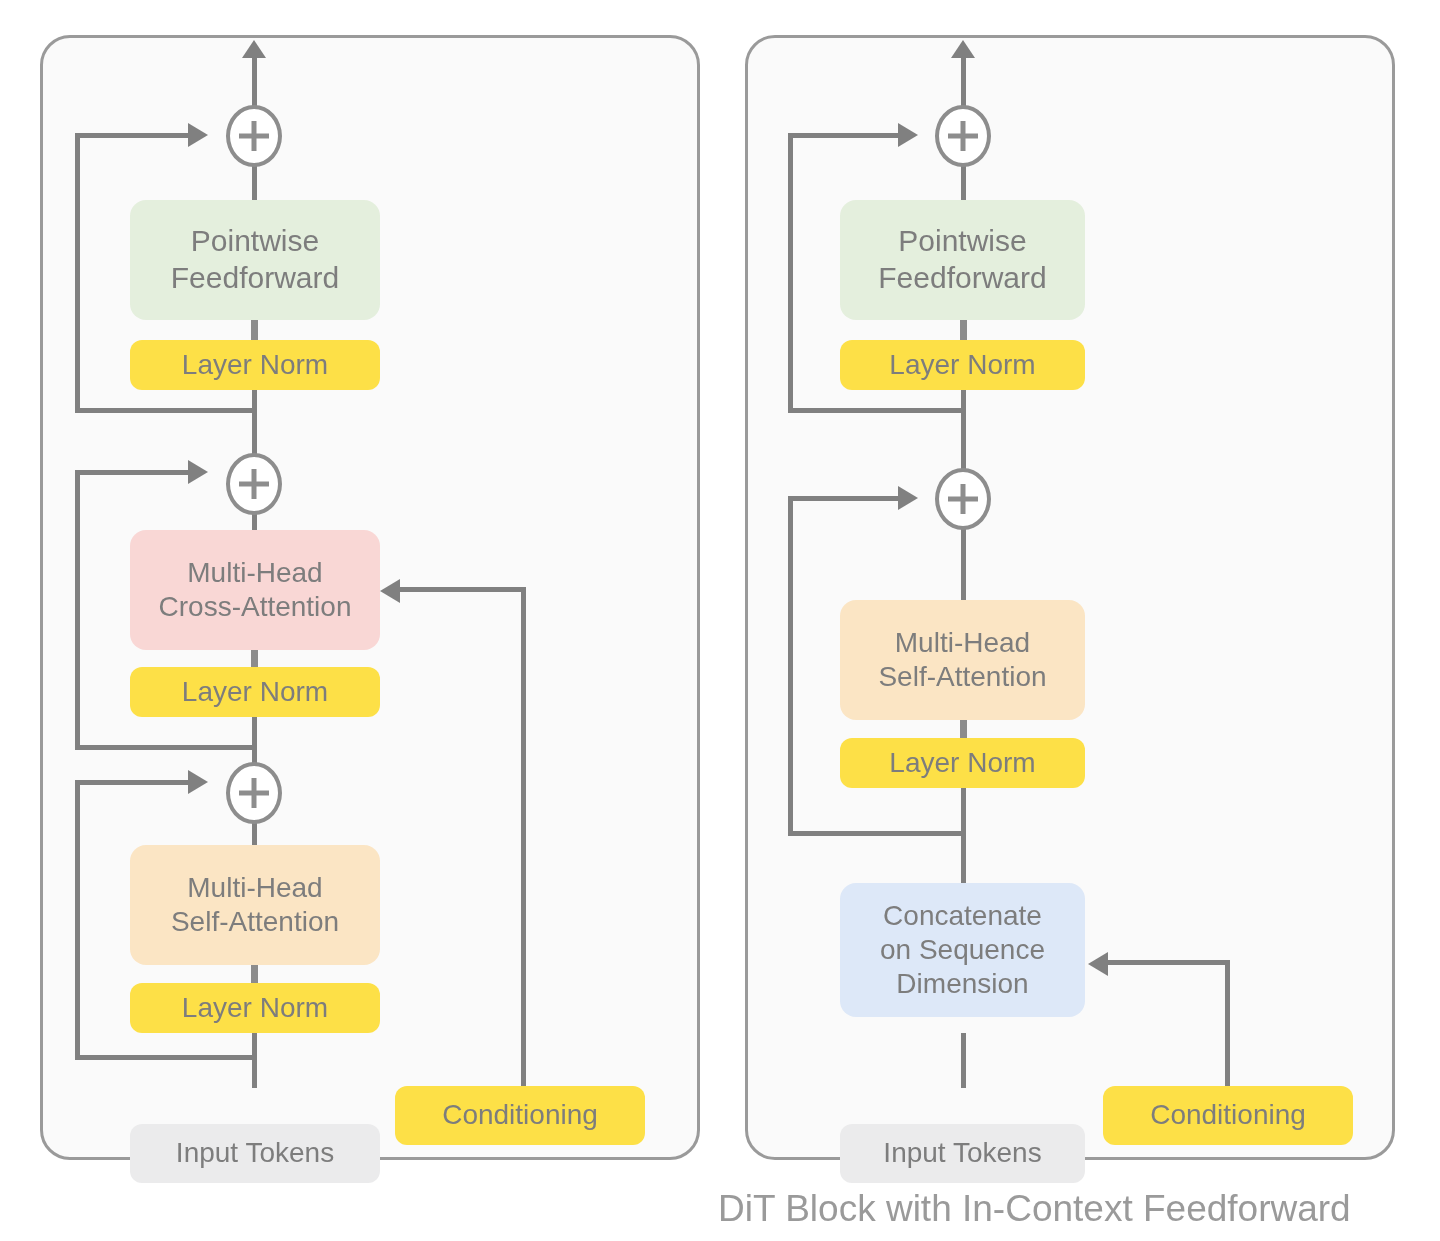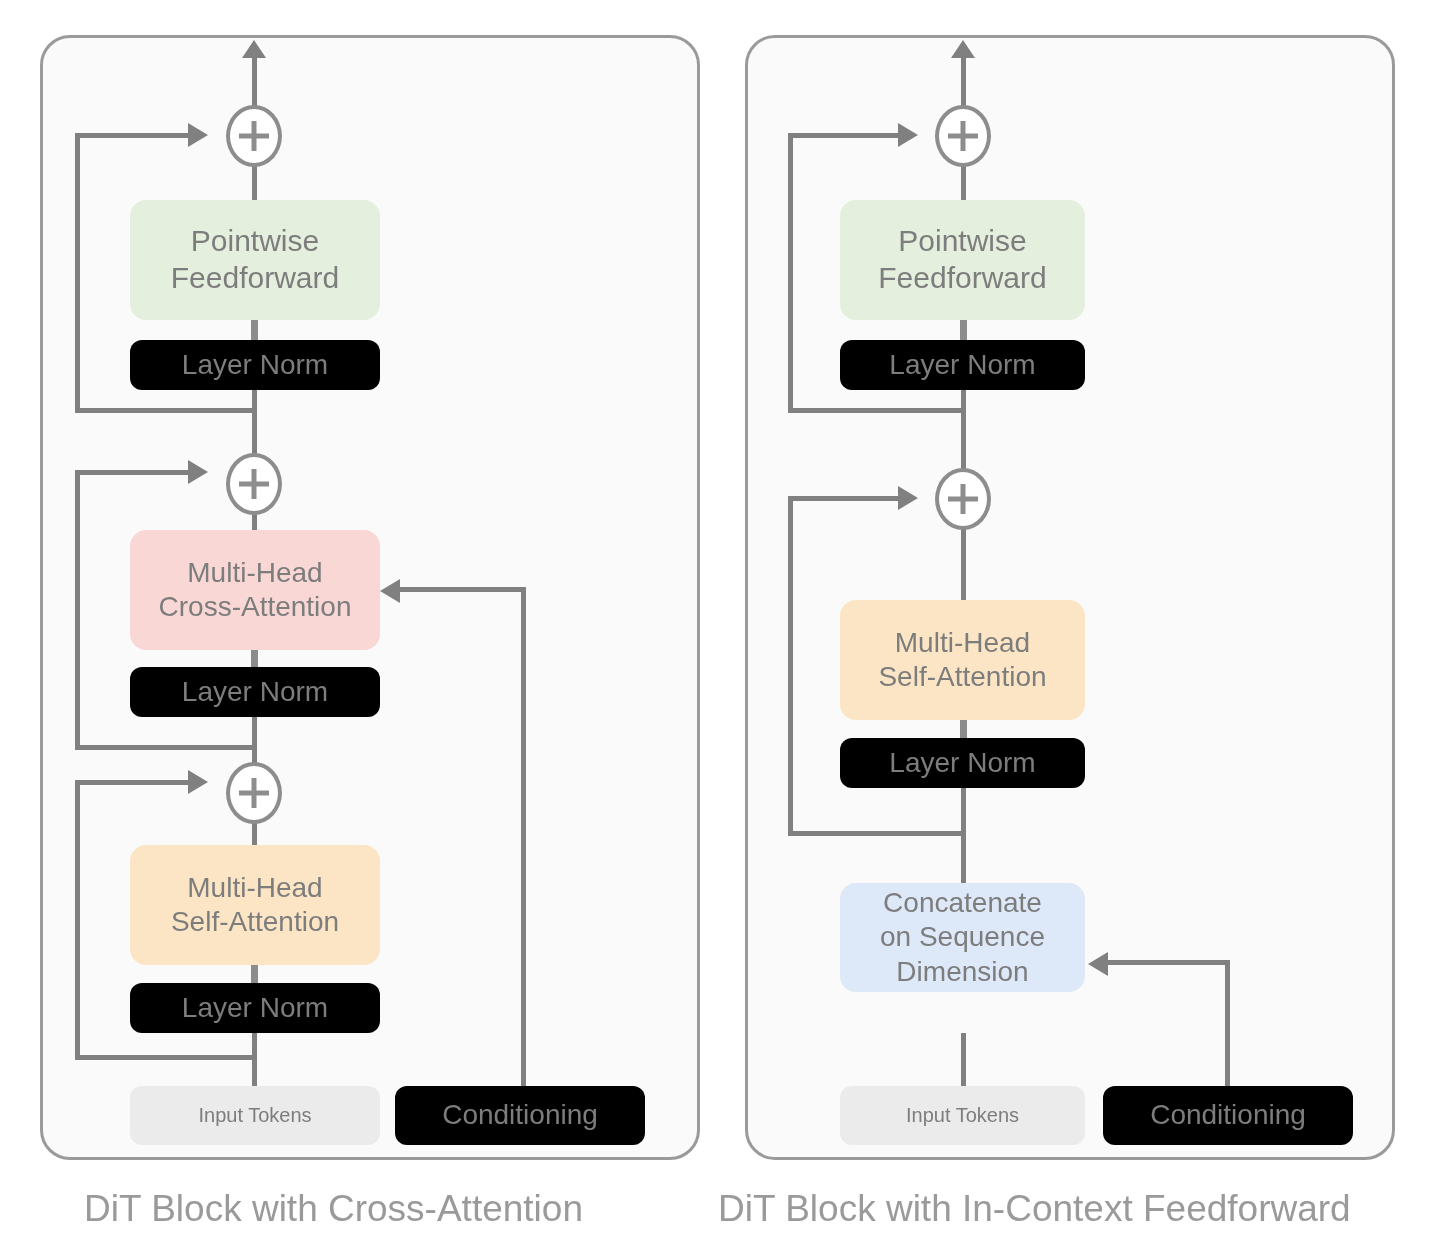--- a/index.html
+++ b/index.html
@@ -37,23 +37,23 @@
     text-align: center;
     color: #7d7d7d;
     line-height: 1.22;
     z-index: 4;
   }
   .node .lbl { display: block; width: 100%; }
 
   .node.green  { background: #e4efdd; border-radius: 16px; font-size: 30px; }
   .node.pink   { background: #f9d7d5; border-radius: 16px; font-size: 28px; }
   .node.orange { background: #fbe5c4; border-radius: 16px; font-size: 28px; }
-  .node.blue   { background: #000000; border-radius: 12px; font-size: 28px; }
+  .node.blue   { background: #fde047; border-radius: 12px; font-size: 28px; }
   .node.bluebig{ background: #dde8f8; border-radius: 16px; font-size: 28px; }
-  .node.gray   { background: #ebebec; border-radius: 12px; font-size: 20px; }
+  .node.gray   { background: #ebebec; border-radius: 12px; font-size: 28px; margin-top: 38px; }
 
   
   .vline, .hline {
     position: absolute;
     background: #808080;
     z-index: 2;
   }
   .vline { width: 5px; }
   .hline { height: 5px; }
 
@@ -205,21 +205,20 @@
   </div>
 
   <div class="node blue" style="left:395px; top:1086px; width:250px; height:59px;">
     <span class="lbl">Conditioning</span>
   </div>
 
   <div class="vline" style="left:521px; top:587px; height:500px;"></div>
   <div class="hline" style="left:400px; top:587px; width:124px;"></div>
   <div class="arrow-left" style="left:380px; top:579px;"></div>
 
-  <div class="caption" style="left:84px; top:1188px;">DiT Block with Cross-Attention</div>
 
   <div class="panel" style="left:745px; top:35px; width:650px; height:1125px;"></div>
 
   <div class="vline" style="left:961px; top:55px; width:5px; height:75px;"></div>
   <div class="arrow-up" style="left:951px; top:40px;"></div>
 
   <div class="plus" style="left:935px; top:105px;"></div>
 
   <div class="vline" style="left:961px; top:165px; height:40px;"></div>
 
@@ -254,21 +253,21 @@
   </div>
 
   <div class="stub" style="left:960px; top:718px; height:22px;"></div>
 
   <div class="node blue" style="left:840px; top:738px; width:245px; height:50px;">
     <span class="lbl">Layer Norm</span>
   </div>
 
   <div class="vline" style="left:961px; top:788px; height:95px;"></div>
 
-  <div class="node bluebig" style="left:840px; top:883px; width:245px; height:109px;">
+  <div class="node bluebig" style="left:840px; top:883px; width:245px; height:134px;">
     <span class="lbl">Concatenate<br>on Sequence<br>Dimension</span>
   </div>
 
   <div class="vline" style="left:961px; top:1033px; height:55px;"></div>
 
   <div class="node gray" style="left:840px; top:1086px; width:245px; height:59px;">
     <span class="lbl">Input Tokens</span>
   </div>
 
   <div class="node blue" style="left:1103px; top:1086px; width:250px; height:59px;">

